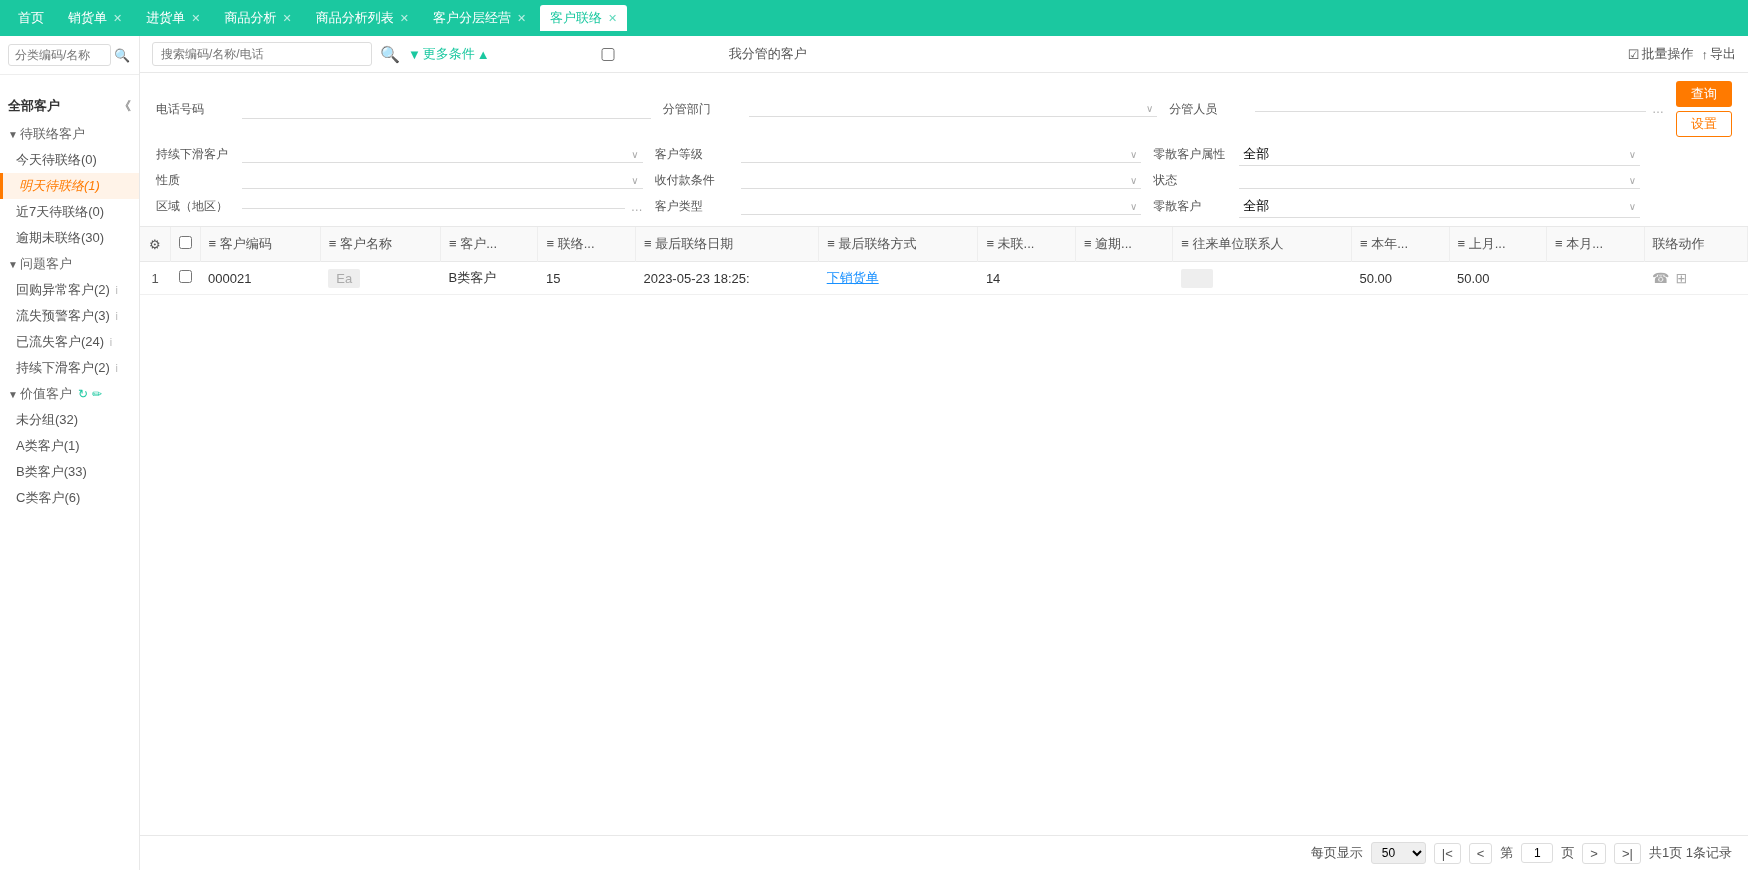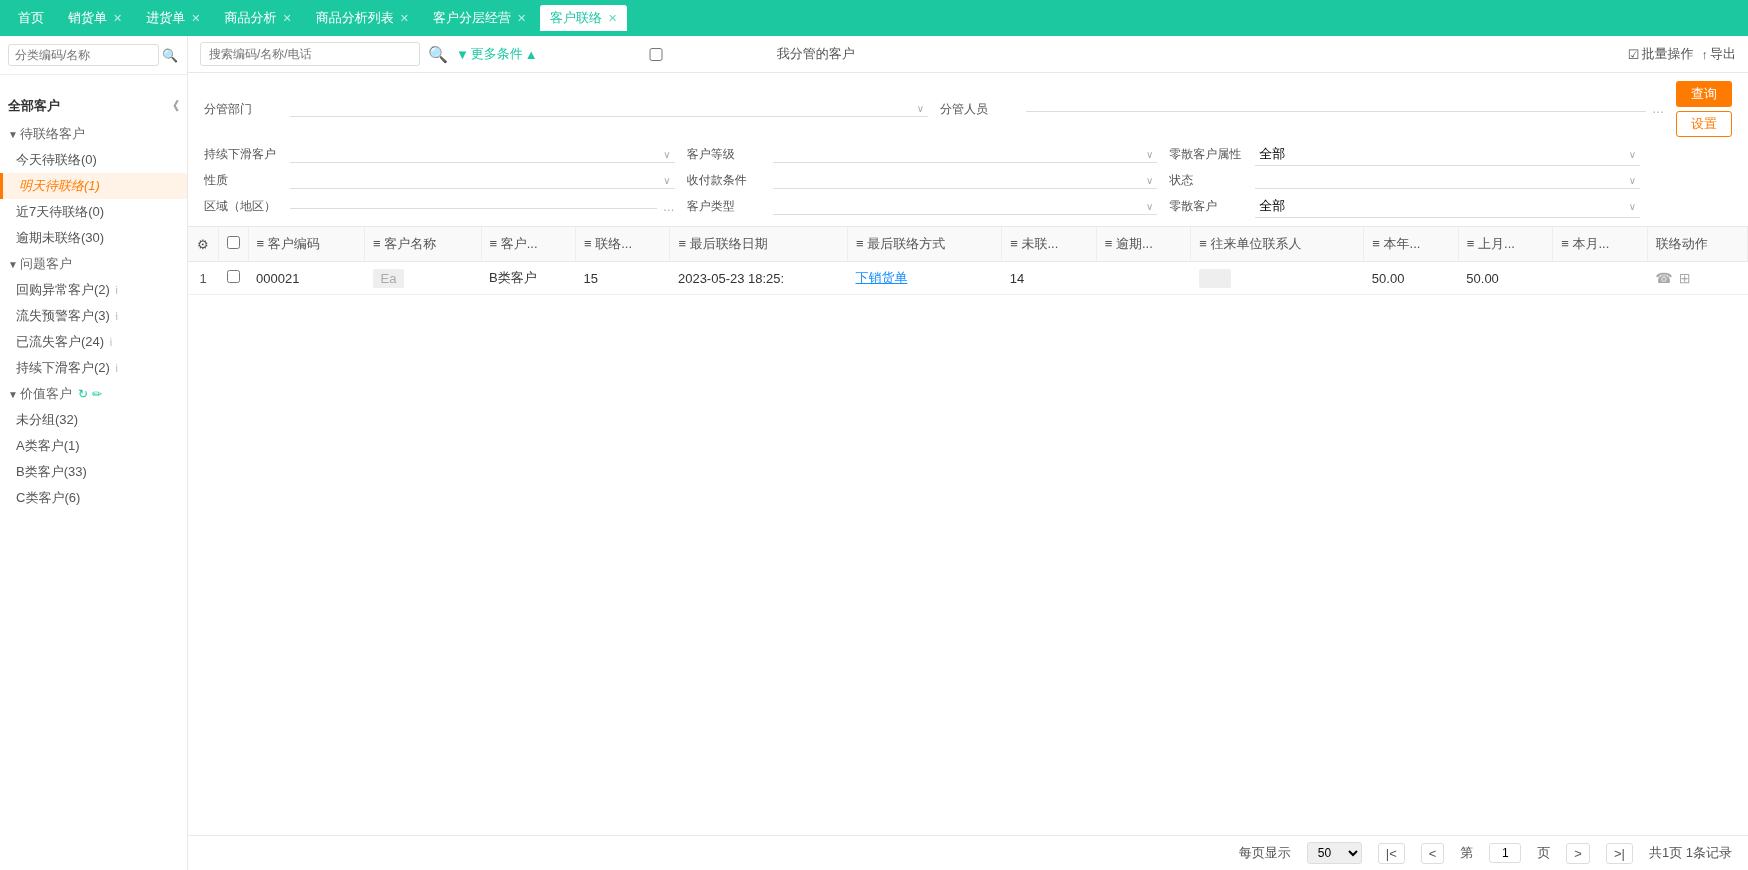--- a/index.html
+++ b/index.html
@@ -29,21 +29,21 @@
     .nav-item .close-x { font-size: 11px; margin-left: 2px; opacity: 0.7; }
 
     
     .main-layout {
       display: flex;
       height: calc(100vh - 36px);
     }
 
     
     .sidebar {
-      width: 188px;
+      width: 140px;
       background: #fff;
       border-right: 1px solid #e8e8e8;
       overflow-y: auto;
       flex-shrink: 0;
     }
     .sidebar-search {
       display: flex;
       align-items: center;
       padding: 8px;
       border-bottom: 1px solid #eee;
@@ -257,21 +257,21 @@
     .action-icon { color: #aaa; cursor: pointer; font-size: 14px; }
 
     
     .table-footer {
       background: #fff;
       border-top: 1px solid #e8e8e8;
       padding: 6px 16px;
       display: flex;
       align-items: center;
       justify-content: flex-end;
-      gap: 16px;
+      gap: 8px;
       font-size: 12px;
       color: #555;
     }
     .per-page-select {
       border: 1px solid #ddd;
       border-radius: 3px;
       padding: 2px 6px;
       font-size: 12px;
       cursor: pointer;
     }
@@ -429,20 +429,24 @@
         <div class="export-btn">
           <span>↑</span>
           <span>导出</span>
         </div>
       </div>
     </div>
 
     <div class="adv-filters">
 
       <div class="adv-filter-row">
+        <div class="adv-filter-item">
+          <label>电话号码</label>
+          <input class="filter-input" type="text" style="">
+        </div>
         <div class="adv-filter-item">
           <label>分管部门</label>
           <div class="filter-select">
             <span></span>
             <span class="select-arrow">∨</span>
           </div>
         </div>
         <div class="adv-filter-item">
           <label>分管人员</label>
           <div class="filter-select" style="flex:1;">

